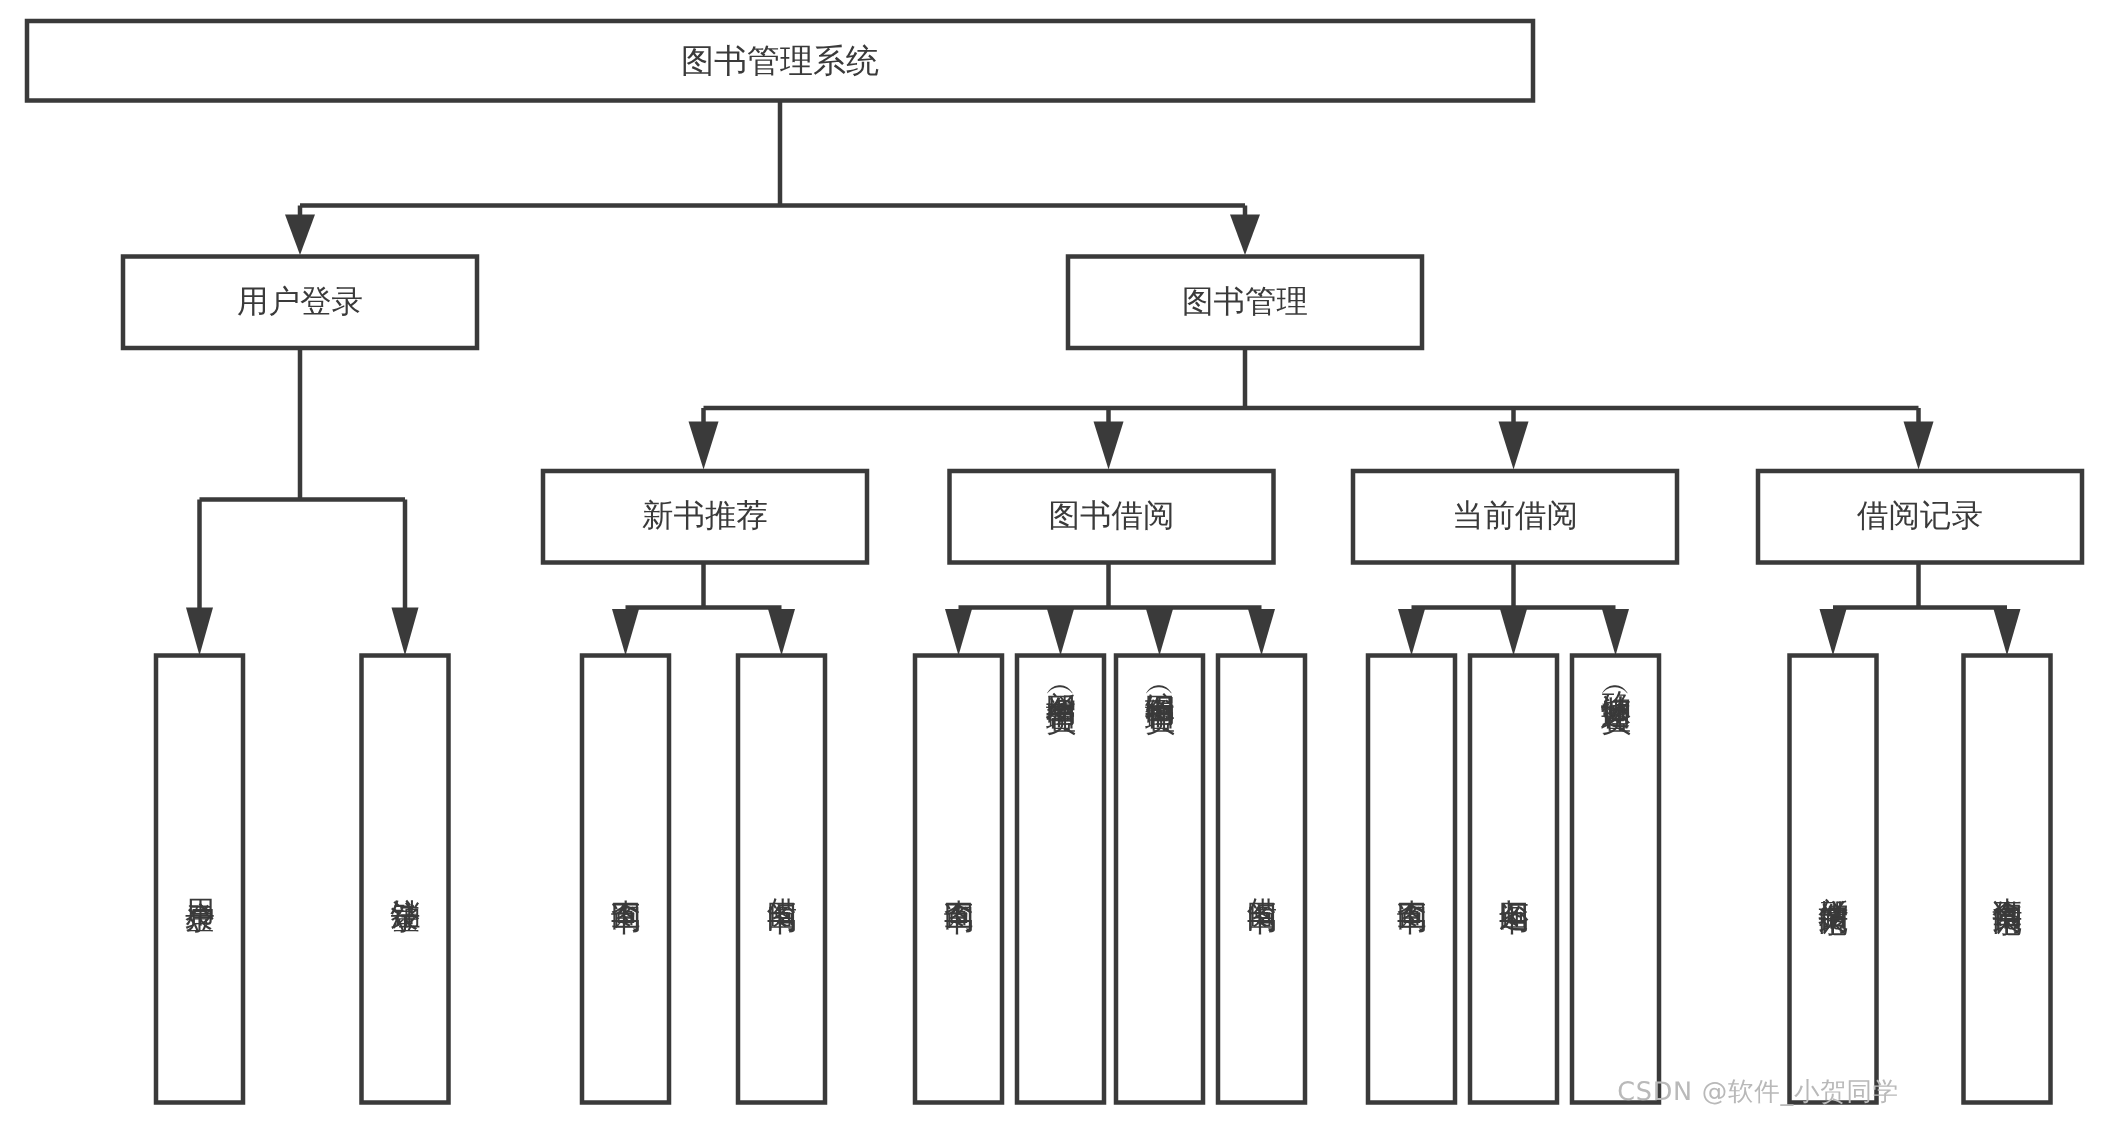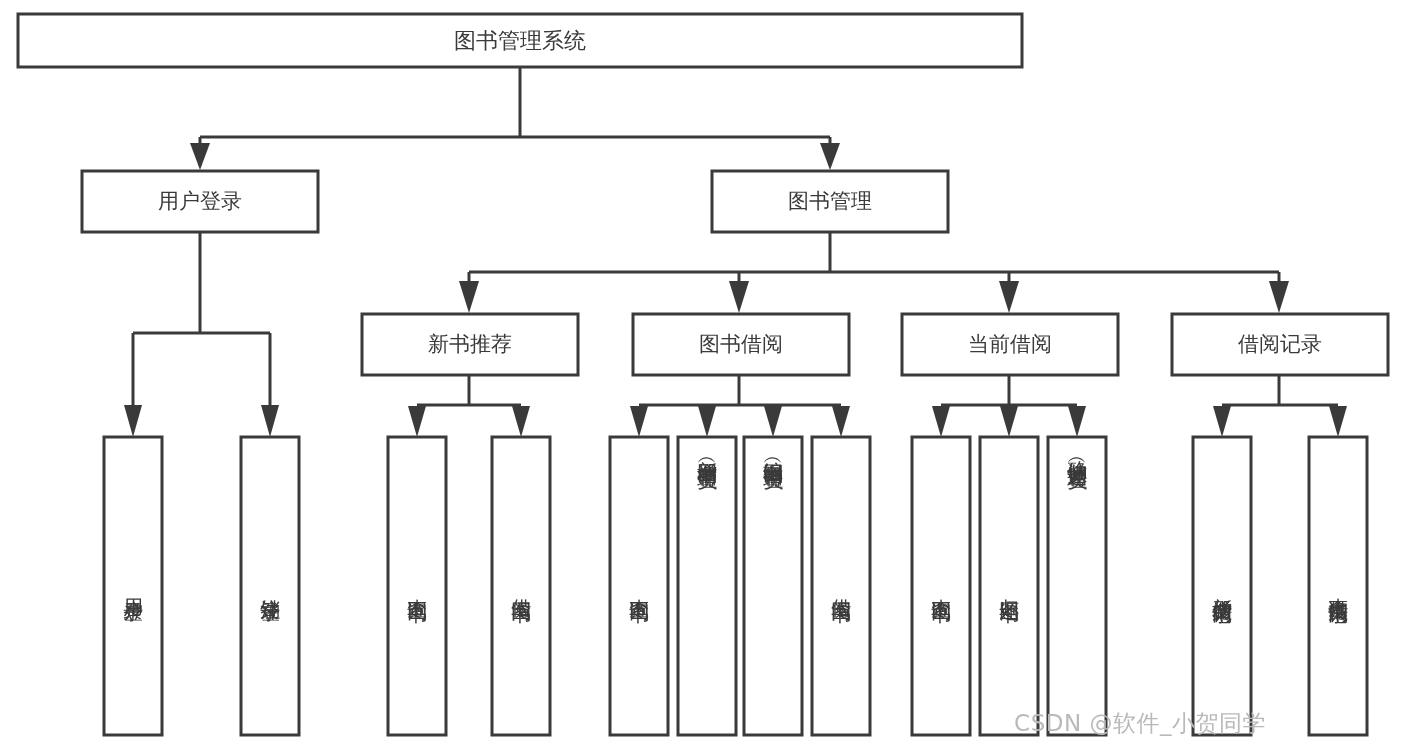--- a/index.html
+++ b/index.html
@@ -71,21 +71,21 @@
     letter-spacing: 1.5px;
     color: #3a3a3a;
     white-space: nowrap;
     text-align: center;
   }
   .watermark {
     position: absolute;
     right: 12px;
     bottom: 8px;
     font-family: "DejaVu Sans", "Liberation Sans", sans-serif;
-    font-size: 23px;
+    font-size: 17px;
     color: #b9b9b9;
     letter-spacing: 0.5px;
     white-space: nowrap;
   }
 </style>
 </head>
 <body>
 
 <div id="diagram-root">
 

